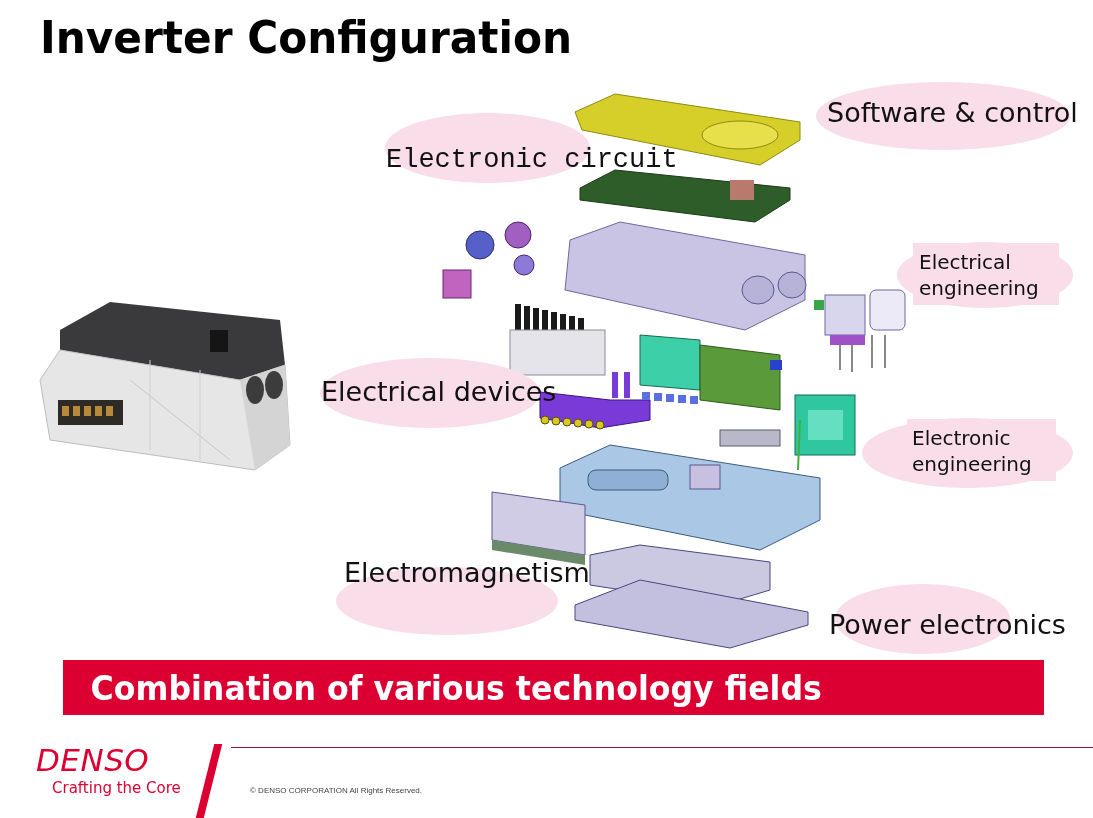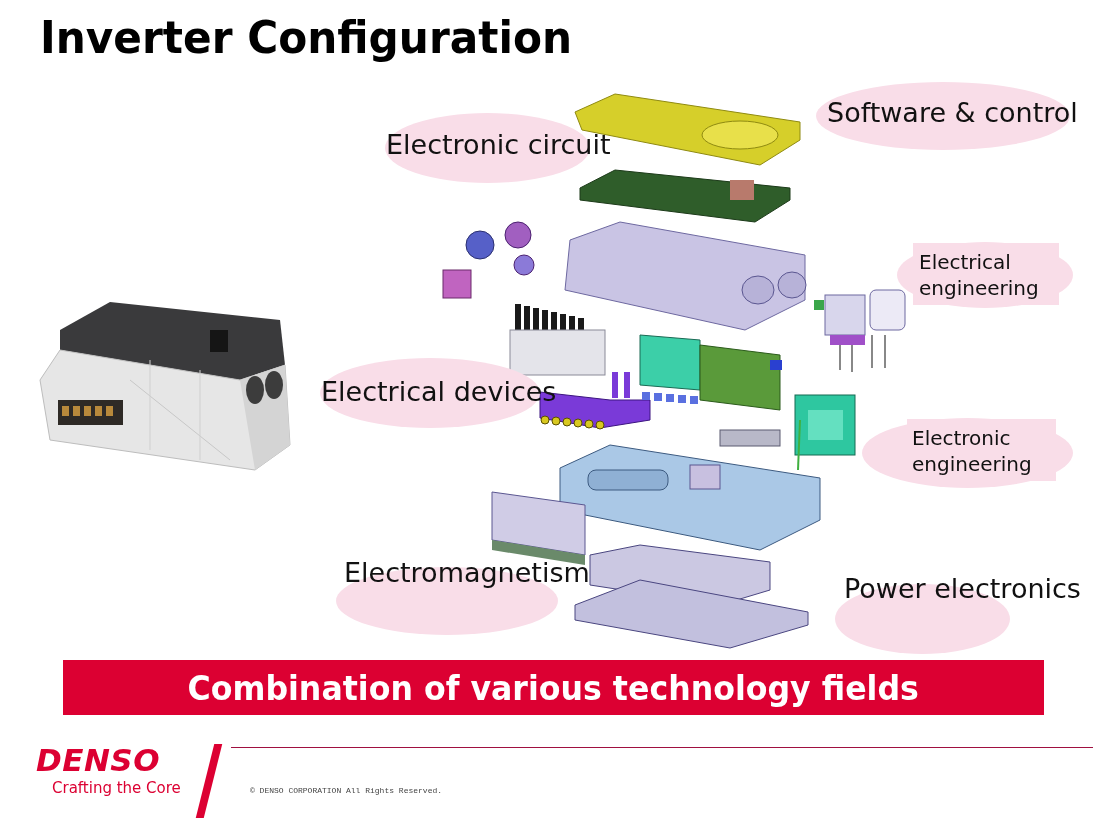--- a/index.html
+++ b/index.html
@@ -2,27 +2,27 @@
 <html><head>
   <meta charset="utf-8">
   <style>
     html, body { margin: 0; padding: 0; background: #ffffff; }
     body { width: 1093px; height: 818px; position: relative; overflow: hidden; font-family: "DejaVu Sans", sans-serif; }
     .title { position: absolute; left: 40px; top: 12px; font-family: "DejaVu Sans", sans-serif; font-weight: bold; font-size: 44px; color: #000; letter-spacing: 0px; transform: scaleX(0.96); transform-origin: left top; }
     .ellipse { position: absolute; background: #f9dde8; border-radius: 50%; }
     .rectbg { position: absolute; background: #f9dde8; }
     .label-text { position: absolute; color: #111; font-family: "DejaVu Sans", sans-serif; font-size: 27px; line-height: 26px; white-space: nowrap; }
     .label-text.multi { font-size: 20px; line-height: 26px; white-space: normal; }
-    .banner { position: absolute; left: 63px; top: 660px; width: 981px; height: 55px; background: #dc0032; display: flex; align-items: center; justify-content: center; }
+    .banner { position: absolute; left: 63px; top: 660px; width: 981px; height: 55px; background: #dc0032; display: flex; align-items: center; justify-content: flex-start; }
     .banner span { color: #fff; font-family: "DejaVu Sans", sans-serif; font-weight: bold; font-size: 34px; transform: scaleX(0.93); display: inline-block; }
-    .logo { position: absolute; left: 36px; top: 742px; color: #dc0032; font-family: "DejaVu Sans", sans-serif; font-weight: bold; font-style: italic; font-size: 31px; letter-spacing: 0.5px; }
+    .logo { position: absolute; left: 36px; top: 742px; color: #dc0032; font-family: "DejaVu Sans", sans-serif; font-weight: normal; font-style: italic; font-size: 31px; letter-spacing: 0.5px; }
     .tagline { position: absolute; left: 36px; top: 779px; color: #dc0032; font-family: "DejaVu Sans", sans-serif; font-size: 15px; margin-left: 16px; }
     .slash { position: absolute; left: 205px; top: 744px; width: 8px; height: 74px; background: #dc0032; transform: skewX(-14deg); }
     .rule { position: absolute; left: 231px; top: 747px; width: 862px; height: 1px; background: #a01040; }
-    .copyright { position: absolute; left: 250px; top: 786px; color: #444; font-family: Liberation Mono, monospace; font-size: 8px; }
+    .copyright { position: absolute; left: 250px; top: 786px; color: #444; font-family: Liberation Sans, sans-serif; font-size: 8px; }
     svg.art { position: absolute; left: 0; top: 0; }
   </style>
 </head>
 <body>
 
 <div class="title">Inverter Configuration</div>
 
 <svg class="art" width="1093" height="660" viewBox="0 0 1093 660">
 
   <g>
@@ -121,41 +121,41 @@
     <polygon points="492,492 585,505 585,555 492,540" fill="#d0cce6" stroke="#5a5690"></polygon>
     <polygon points="492,540 585,555 585,565 492,550" fill="#6a8a6a"></polygon>
 
     <polygon points="590,555 640,545 770,562 770,590 720,605 590,585" fill="#cbc8e2" stroke="#4a4680"></polygon>
 
     <polygon points="575,605 640,580 808,612 808,625 730,648 575,620" fill="#c2c0de" stroke="#4a4680"></polygon>
   </g>
 </svg>
 
 <div class="ellipse" style="left:385px;top:113px;width:205px;height:70px;"></div>
-<div class="label-text" style="left:386px;top:132px;">Electronic circuit</div>
+<div class="label-text" style="left:386px;top:147px;font-family:Liberation Mono, monospace;">Electronic circuit</div>
 
 <div class="ellipse" style="left:816px;top:82px;width:254px;height:68px;"></div>
 <div class="label-text" style="left:827px;top:100px;">Software &amp; control</div>
 
 <div class="ellipse" style="left:897px;top:242px;width:176px;height:66px;"></div>
 <div class="rectbg" style="left:913px;top:243px;width:146px;height:62px;"></div>
 <div class="label-text multi" style="left:919px;top:249px;width:140px;">Electrical engineering</div>
 
 <div class="ellipse" style="left:320px;top:358px;width:220px;height:70px;"></div>
 <div class="label-text" style="left:321px;top:379px;">Electrical devices</div>
 
 <div class="ellipse" style="left:862px;top:418px;width:211px;height:70px;"></div>
 <div class="rectbg" style="left:907px;top:419px;width:149px;height:62px;"></div>
 <div class="label-text multi" style="left:912px;top:425px;width:140px;">Electronic engineering</div>
 
 <div class="ellipse" style="left:336px;top:567px;width:222px;height:68px;"></div>
 <div class="label-text" style="left:344px;top:560px;">Electromagnetism</div>
 
 <div class="ellipse" style="left:835px;top:584px;width:175px;height:70px;"></div>
-<div class="label-text" style="left:829px;top:576px;margin-left:15px;">Power electronics</div>
+<div class="label-text" style="left:829px;top:612px;">Power electronics</div>
 
 <div class="banner">
   <span>Combination of various technology fields</span>
 </div>
 
 <div class="logo">DENSO</div>
 <div class="tagline">Crafting the Core</div>
 <div class="slash"></div>
 <div class="rule"></div>
 <div class="copyright">© DENSO CORPORATION All Rights Reserved.</div>

